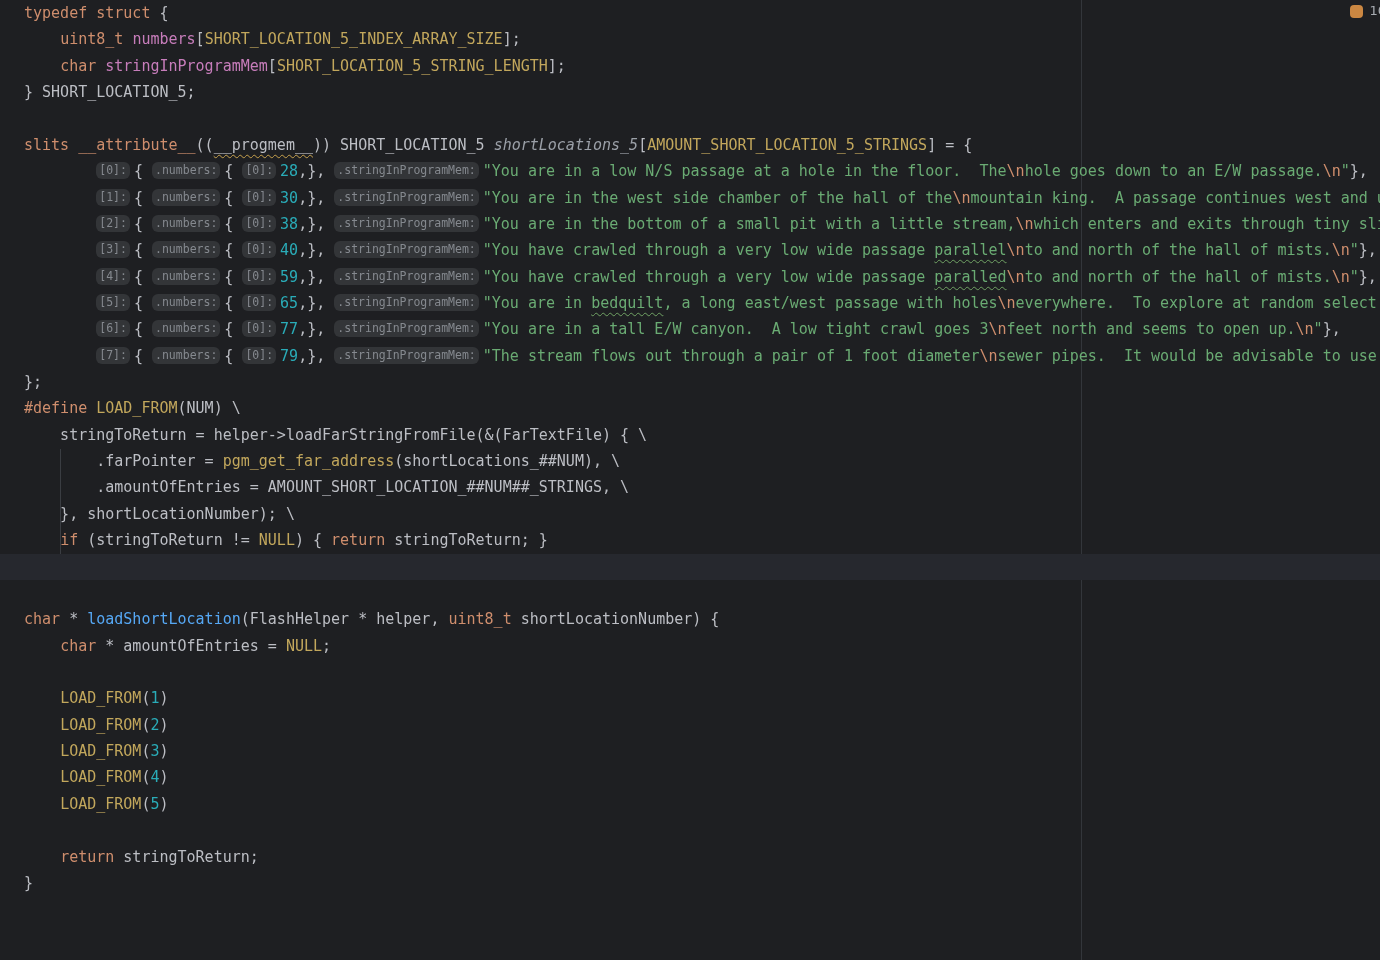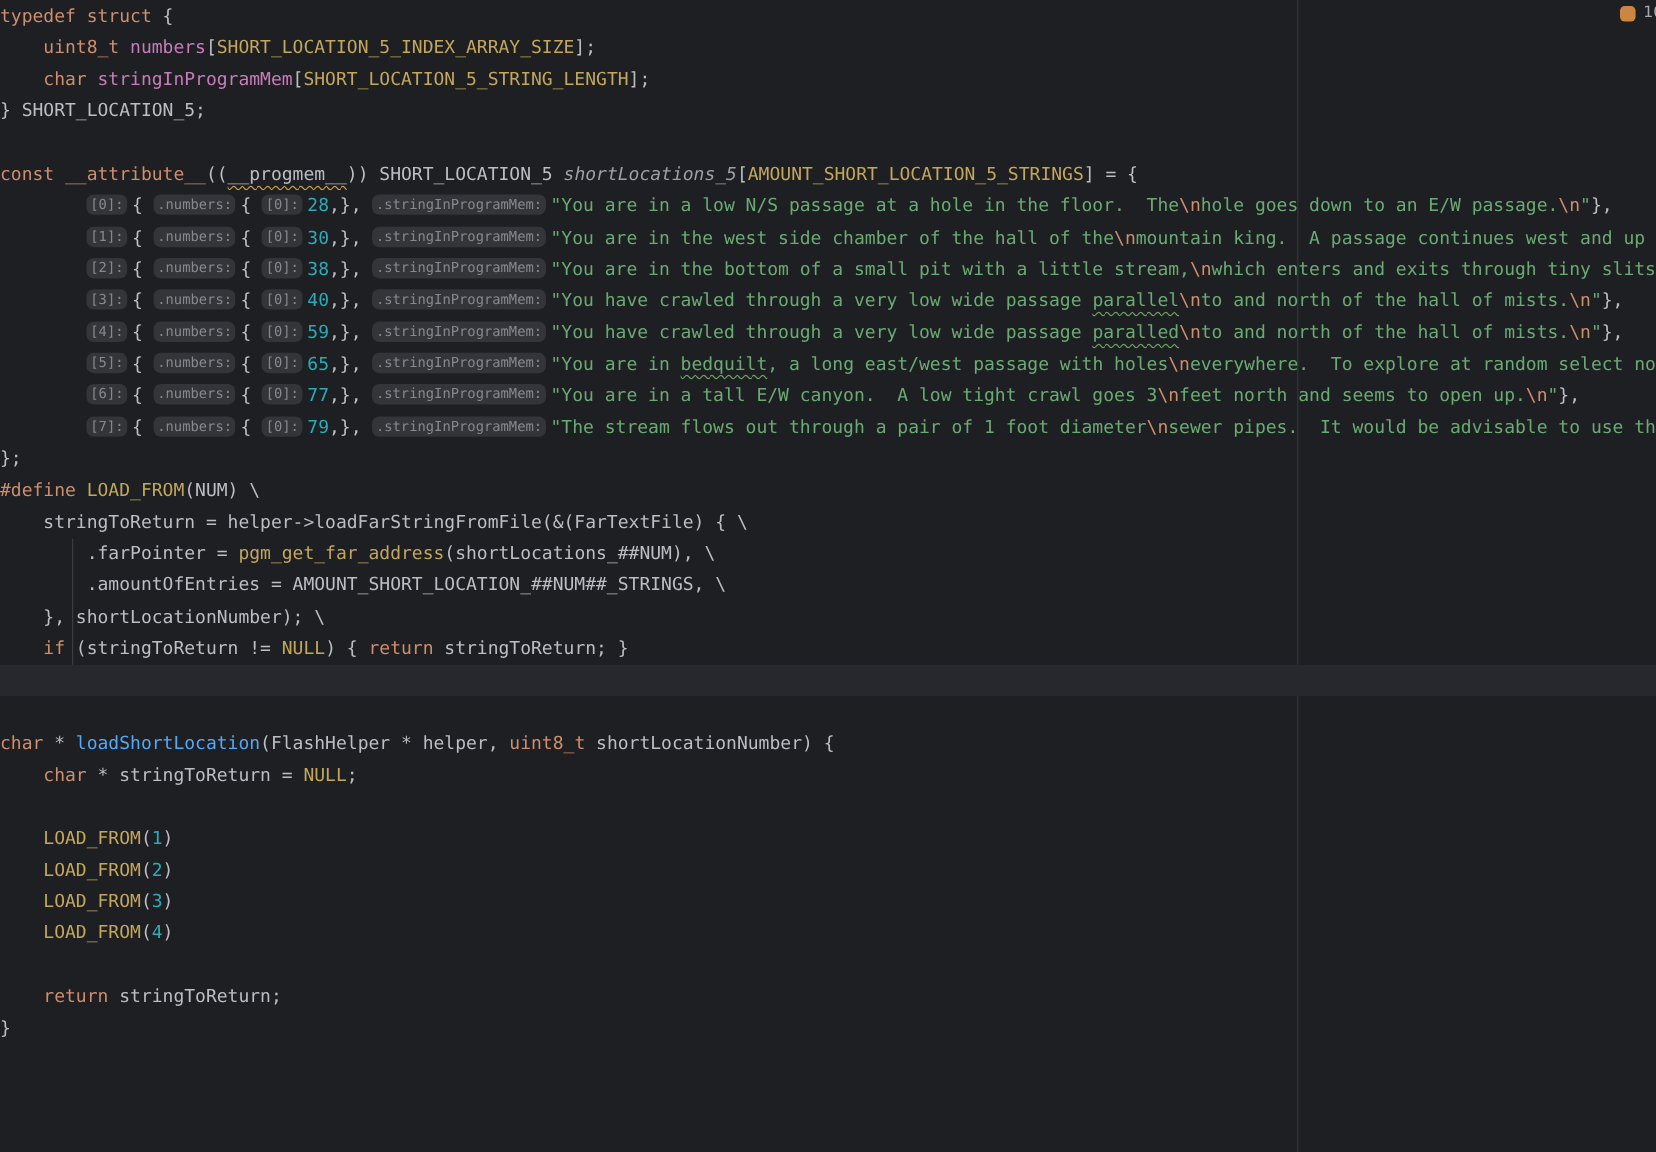--- a/index.html
+++ b/index.html
@@ -14,21 +14,21 @@
     position:absolute;left:1081px;top:0;bottom:0;width:1px;
     background:var(--guide,#33363B);z-index:0;
   }
   .indent-guide{
     position:absolute;left:60px;top:449px;height:106px;width:1px;
     background:var(--indent,#3A3D42);z-index:0;
   }
   #code{position:absolute;inset:0;z-index:1;}
   .line{
     height:26.36px;line-height:26.36px;
-    white-space:pre;
+    white-space:pre;padding-left:24px;
     font-size:15px;color:var(--default,#BCBEC4);
     position:relative;
   }
   .line.caret{background:var(--caretline,#26282E);}
   .d{color:var(--default,#BCBEC4);}
   .k{color:var(--keyword,#CF8E6D);}
   .m{color:var(--macro,#C2A75C);}
   .n{color:var(--number,#2AACB8);}
   .s{color:var(--string,#6AAB73);}
   .e{color:var(--escape,#CF8E6D);}
@@ -74,45 +74,46 @@
 
 <div id="editor">
   <div class="margin-guide"></div>
   <div class="indent-guide"></div>
   <div id="code">
       <div class="line"><span class="k">typedef</span><span class="d"> </span><span class="k">struct</span><span class="d"> {</span></div>
       <div class="line"><span class="d">    </span><span class="k">uint8_t</span><span class="d"> </span><span class="f">numbers</span><span class="d">[</span><span class="m">SHORT_LOCATION_5_INDEX_ARRAY_SIZE</span><span class="d">];</span></div>
       <div class="line"><span class="d">    </span><span class="k">char</span><span class="d"> </span><span class="f">stringInProgramMem</span><span class="d">[</span><span class="m">SHORT_LOCATION_5_STRING_LENGTH</span><span class="d">];</span></div>
       <div class="line"><span class="d">} SHORT_LOCATION_5;</span></div>
       <div class="line"></div>
-      <div class="line"><span class="k">const</span><span class="d"> </span><span class="k">__attribute__</span><span class="d">((</span><span class="w">__progmem__</span><span class="d">)) SHORT_LOCATION_5 </span><span class="g">shortLocations_5</span><span class="d">[</span><span class="m">AMOUNT_SHORT_LOCATION_5_STRINGS</span><span class="d">] = {</span></div>
+      <div class="line"><span class="k">slits</span><span class="d"> </span><span class="k">__attribute__</span><span class="d">((</span><span class="w">__progmem__</span><span class="d">)) SHORT_LOCATION_5 </span><span class="g">shortLocations_5</span><span class="d">[</span><span class="m">AMOUNT_SHORT_LOCATION_5_STRINGS</span><span class="d">] = {</span></div>
       <div class="line"><span class="d">        </span><span class="h">[0]:</span><span class="d">{ </span><span class="h">.numbers:</span><span class="d">{ </span><span class="h">[0]:</span><span class="n">28</span><span class="d">,}, </span><span class="h">.stringInProgramMem:</span><span class="s">"You are in a low N/S passage at a hole in the floor.  The</span><span class="e">\n</span><span class="s">hole goes down to an E/W passage.</span><span class="e">\n</span><span class="s">"</span><span class="d">},</span></div>
       <div class="line"><span class="d">        </span><span class="h">[1]:</span><span class="d">{ </span><span class="h">.numbers:</span><span class="d">{ </span><span class="h">[0]:</span><span class="n">30</span><span class="d">,}, </span><span class="h">.stringInProgramMem:</span><span class="s">"You are in the west side chamber of the hall of the</span><span class="e">\n</span><span class="s">mountain king.  A passage continues west and up here.</span></div>
       <div class="line"><span class="d">        </span><span class="h">[2]:</span><span class="d">{ </span><span class="h">.numbers:</span><span class="d">{ </span><span class="h">[0]:</span><span class="n">38</span><span class="d">,}, </span><span class="h">.stringInProgramMem:</span><span class="s">"You are in the bottom of a small pit with a little stream,</span><span class="e">\n</span><span class="s">which enters and exits through tiny slits.</span></div>
       <div class="line"><span class="d">        </span><span class="h">[3]:</span><span class="d">{ </span><span class="h">.numbers:</span><span class="d">{ </span><span class="h">[0]:</span><span class="n">40</span><span class="d">,}, </span><span class="h">.stringInProgramMem:</span><span class="s">"You have crawled through a very low wide passage </span><span class="st">parallel</span><span class="e">\n</span><span class="s">to and north of the hall of mists.</span><span class="e">\n</span><span class="s">"</span><span class="d">},</span></div>
       <div class="line"><span class="d">        </span><span class="h">[4]:</span><span class="d">{ </span><span class="h">.numbers:</span><span class="d">{ </span><span class="h">[0]:</span><span class="n">59</span><span class="d">,}, </span><span class="h">.stringInProgramMem:</span><span class="s">"You have crawled through a very low wide passage </span><span class="st">paralled</span><span class="e">\n</span><span class="s">to and north of the hall of mists.</span><span class="e">\n</span><span class="s">"</span><span class="d">},</span></div>
       <div class="line"><span class="d">        </span><span class="h">[5]:</span><span class="d">{ </span><span class="h">.numbers:</span><span class="d">{ </span><span class="h">[0]:</span><span class="n">65</span><span class="d">,}, </span><span class="h">.stringInProgramMem:</span><span class="s">"You are in </span><span class="st">bedquilt</span><span class="s">, a long east/west passage with holes</span><span class="e">\n</span><span class="s">everywhere.  To explore at random select north, south, up or down.</span></div>
       <div class="line"><span class="d">        </span><span class="h">[6]:</span><span class="d">{ </span><span class="h">.numbers:</span><span class="d">{ </span><span class="h">[0]:</span><span class="n">77</span><span class="d">,}, </span><span class="h">.stringInProgramMem:</span><span class="s">"You are in a tall E/W canyon.  A low tight crawl goes 3</span><span class="e">\n</span><span class="s">feet north and seems to open up.</span><span class="e">\n</span><span class="s">"</span><span class="d">},</span></div>
       <div class="line"><span class="d">        </span><span class="h">[7]:</span><span class="d">{ </span><span class="h">.numbers:</span><span class="d">{ </span><span class="h">[0]:</span><span class="n">79</span><span class="d">,}, </span><span class="h">.stringInProgramMem:</span><span class="s">"The stream flows out through a pair of 1 foot diameter</span><span class="e">\n</span><span class="s">sewer pipes.  It would be advisable to use the exit.</span></div>
       <div class="line"><span class="d">};</span></div>
       <div class="line"><span class="k">#define</span><span class="d"> </span><span class="m">LOAD_FROM</span><span class="d">(NUM) \</span></div>
       <div class="line"><span class="d">    stringToReturn = helper-&gt;loadFarStringFromFile(&amp;(FarTextFile) { \</span></div>
       <div class="line"><span class="d">        .farPointer = </span><span class="m">pgm_get_far_address</span><span class="d">(shortLocations_##NUM), \</span></div>
       <div class="line"><span class="d">        .amountOfEntries = AMOUNT_SHORT_LOCATION_##NUM##_STRINGS, \</span></div>
       <div class="line"><span class="d">    }, shortLocationNumber); \</span></div>
       <div class="line"><span class="d">    </span><span class="k">if</span><span class="d"> (stringToReturn != </span><span class="m">NULL</span><span class="d">) { </span><span class="k">return</span><span class="d"> stringToReturn; }</span></div>
       <div class="line caret"></div>
       <div class="line"></div>
       <div class="line"><span class="k">char</span><span class="d"> * </span><span class="fn">loadShortLocation</span><span class="d">(FlashHelper * helper, </span><span class="k">uint8_t</span><span class="d"> shortLocationNumber) {</span></div>
-      <div class="line"><span class="d">    </span><span class="k">char</span><span class="d"> * stringToReturn = </span><span class="m">NULL</span><span class="d">;</span></div>
+      <div class="line"><span class="d">    </span><span class="k">char</span><span class="d"> * amountOfEntries = </span><span class="m">NULL</span><span class="d">;</span></div>
       <div class="line"></div>
       <div class="line"><span class="d">    </span><span class="m">LOAD_FROM</span><span class="d">(</span><span class="n">1</span><span class="d">)</span></div>
       <div class="line"><span class="d">    </span><span class="m">LOAD_FROM</span><span class="d">(</span><span class="n">2</span><span class="d">)</span></div>
       <div class="line"><span class="d">    </span><span class="m">LOAD_FROM</span><span class="d">(</span><span class="n">3</span><span class="d">)</span></div>
       <div class="line"><span class="d">    </span><span class="m">LOAD_FROM</span><span class="d">(</span><span class="n">4</span><span class="d">)</span></div>
+      <div class="line"><span class="d">    </span><span class="m">LOAD_FROM</span><span class="d">(</span><span class="n">5</span><span class="d">)</span></div>
       <div class="line"></div>
       <div class="line"><span class="d">    </span><span class="k">return</span><span class="d"> stringToReturn;</span></div>
       <div class="line"><span class="d">}</span></div>
     </div>
   <div class="inspections">
     <span class="warn-icon"></span>
     <span class="count">10</span>
   </div>
 </div>
 

